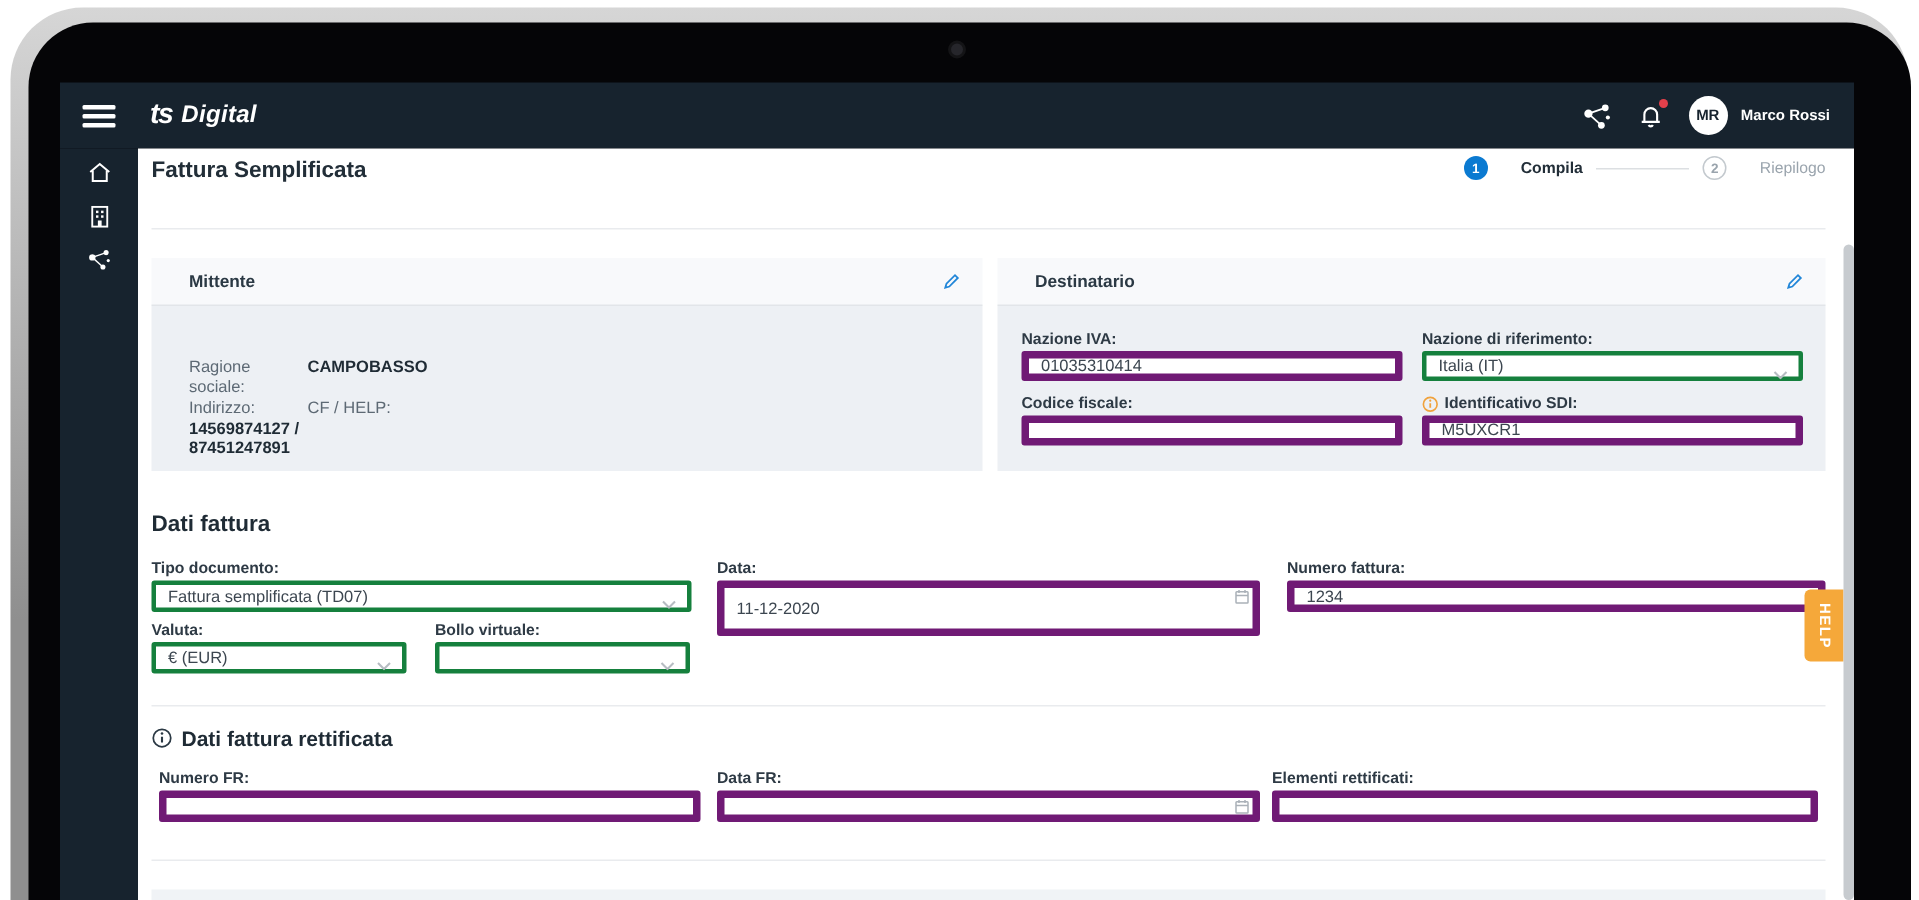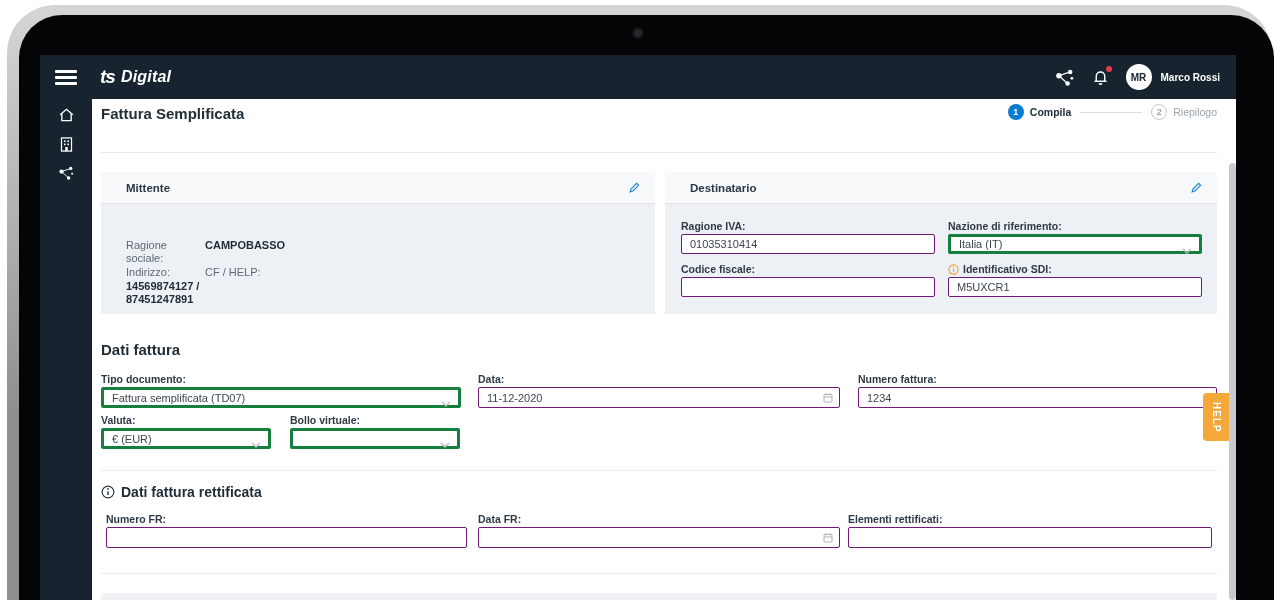--- a/index.html
+++ b/index.html
@@ -37,40 +37,40 @@
   
   .side-item{width:18px;height:18px;display:flex;align-items:center;justify-content:center;cursor:pointer;}
 
   
   .page-title{position:absolute;left:9px;top:6px;font-size:15px;font-weight:600;color:#222e38;}
   .stepper{position:absolute;top:5px;right:19px;display:flex;align-items:center;}
   .step-circle{width:16px;height:16px;border-radius:50%;display:flex;align-items:center;
     justify-content:center;font-size:9px;font-weight:700;}
   .step-circle.active{background:#0b7ad1;color:#fff;}
   .step-circle.inactive{background:#fff;color:#9aa4ad;border:1px solid #c3c9ce;}
-  .step-label{font-size:10.5px;margin-left:6px;text-align:center;}
+  .step-label{font-size:10.5px;margin-left:22px;text-align:center;}
   .step-label.active{color:#222e38;font-weight:700;}
   .step-label.inactive{color:#9aa4ad;}
   .step-line{width:62px;height:1px;background:#dcdfe2;margin:0 9px;}
   .hr{position:absolute;left:9px;width:1116px;height:1px;background:#e9ebee;}
 
   
   .card{position:absolute;top:73px;height:143px;}
   .card-h{height:32px;background:#f8f9fb;border-bottom:1px solid #e2e5e9;display:flex;
     align-items:center;padding:0 14px 0 25px;font-size:11.5px;font-weight:700;color:#2b3944;}
   .edit-btn{margin-left:auto;cursor:pointer;display:flex;}
   .card-b{height:110px;background:#edf0f4;position:relative;}
   .kv{position:absolute;left:25px;top:35px;display:grid;grid-template-columns:79px auto;
     row-gap:1px;font-size:11px;line-height:13px;}
   .kv .k{color:#5d6974;}
   .kv .v{color:#1f2b35;font-weight:700;}
 
   
   .lbl{position:absolute;font-size:10.5px;font-weight:600;color:#2e3a45;white-space:nowrap;}
-  .inp{position:absolute;height:20px;background:#fff;border:1px solid #701a75;border-radius:2px;
+  .inp{position:absolute;height:20px;background:#fff;border:5px solid #701a75;border-radius:2px;
     font-size:11px;color:#3c4650;padding:0 8px;font-family:"Liberation Sans",sans-serif;outline:none;width:100%;}
   .inp-wrap{position:absolute;height:20px;}
   .inp-wrap .inp{position:relative;left:0;top:0;}
   .sel{position:absolute;height:20px;background:#fff;border:3px solid #15803d;border-radius:2px;
     font-size:11px;color:#3c4650;padding:0 22px 0 8px;display:flex;align-items:center;cursor:pointer;}
   .sel .chev{position:absolute;right:7px;top:7px;}
   .icon-in-field{position:absolute;right:6px;top:4px;cursor:pointer;display:flex;}
   .sec-title{position:absolute;font-size:15px;font-weight:700;color:#1f2b35;display:flex;
     align-items:center;gap:6px;}
 
@@ -189,21 +189,21 @@
   <div class="card" style="left:573px;width:552px;">
     <div class="card-h">
       <span>Destinatario</span>
       <span class="edit-btn">
         <svg width="13" height="13" viewBox="0 0 24 24" fill="none" stroke="#2186d8" stroke-width="2.2">
           <path d="M4 20 l1.5-5 L16 4.5 l3.5 3.5 L9 18.5 Z"></path>
         </svg>
       </span>
     </div>
     <div class="card-b">
-      <div class="lbl" style="left:16px;top:16px;">Ragione IVA:</div>
+      <div class="lbl" style="left:16px;top:16px;">Nazione IVA:</div>
       <div class="inp-wrap" style="left:16px;top:30px;width:254px;">
         <input class="inp" value="01035310414" style="">
       </div>
       <div class="lbl" style="left:283px;top:16px;">Nazione di riferimento:</div>
       <div class="sel" style="left:283px;top:30px;width:254px;">
         <span>Italia (IT)</span>
         <span class="chev">
           <svg width="10" height="6" viewBox="0 0 10 6">
               <path d="M1 1 L5 5 L9 1" stroke="#b6bcc2" fill="none" stroke-width="1.4"></path>
             </svg>
@@ -234,21 +234,21 @@
     <span>Fattura semplificata (TD07)</span>
     <span class="chev">
       <svg width="10" height="6" viewBox="0 0 10 6">
           <path d="M1 1 L5 5 L9 1" stroke="#b6bcc2" fill="none" stroke-width="1.4"></path>
         </svg>
     </span>
   </div>
 
   <div class="lbl" style="left:386px;top:274px;">Data:</div>
   <div class="inp-wrap" style="left:386px;top:288px;width:362px;height:21px;">
-    <input class="inp" style="height: 21px;" value="11-12-2020">
+    <input class="inp" style="height: 37px;" value="11-12-2020">
     <span class="icon-in-field">
       <svg width="12" height="13" viewBox="0 0 24 24" fill="none" stroke="#aab1b8" stroke-width="2">
         <rect x="4" y="6" width="16" height="15" rx="1"></rect>
         <path d="M8 3.5 v4 M16 3.5 v4 M4 11 h16"></path>
       </svg>
     </span>
   </div>
 
   <div class="lbl" style="left:766px;top:274px;">Numero fattura:</div>
   <div class="inp-wrap" style="left:766px;top:288px;width:359px;height:21px;">

